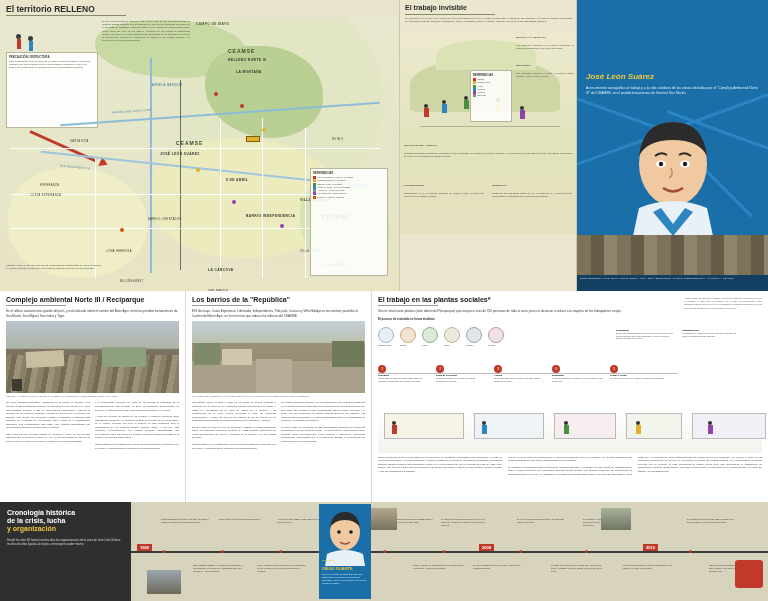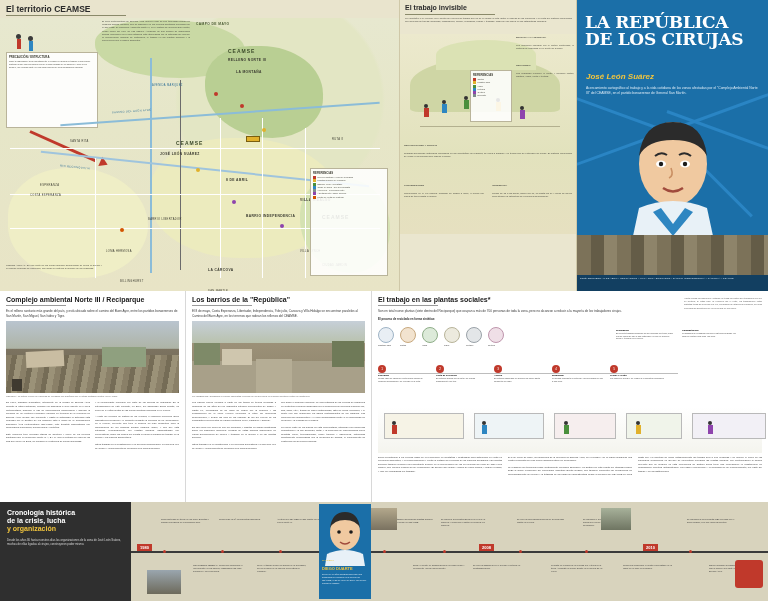--- a/index.html
+++ b/index.html
@@ -141,21 +141,21 @@
   .portrait-card .rl { position:absolute; left:3px; top:69px; width:46px; font-size:2.2px; color:#e6f0f7; line-height:1.4;}
 </style>
 </head>
 <body>
 
 <div class="page">
 
   <div class="top-band">
 
     <div class="panel-a">
-      <div class="ttl">El territorio CEAMSE</div>
+      <div class="ttl">El territorio RELLENO</div>
       <div class="ttlrule"></div>
 
       <div class="mapbase">
 
         <div class="greenblob" style="left:95px;top:2px;width:150px;height:58px;"></div>
         <div class="greenblob" style="left:205px;top:28px;width:118px;height:92px;background:#b9cf93;"></div>
         <div class="yellowblob" style="left:150px;top:120px;width:190px;height:120px;"></div>
         <div class="greenblob" style="left:300px;top:160px;width:90px;height:95px;background:#d5e2b2;"></div>
         <div class="yellowblob" style="left:8px;top:150px;width:140px;height:110px;background:#efeec6;"></div>
 
@@ -302,24 +302,20 @@
 
     <div class="panel-c">
 
       <div class="sunray" style="left:90px;top:110px;width:120px;height:3px;transform:rotate(20deg);transform-origin:left center;"></div>
       <div class="sunray" style="left:90px;top:130px;width:120px;height:3px;transform:rotate(45deg);transform-origin:left center;"></div>
       <div class="sunray" style="left:90px;top:150px;width:120px;height:3px;transform:rotate(70deg);transform-origin:left center;"></div>
       <div class="sunray" style="left:90px;top:130px;width:120px;height:3px;transform:rotate(-20deg);transform-origin:left center;"></div>
       <div class="sunray" style="left:90px;top:130px;width:120px;height:3px;transform:rotate(200deg);transform-origin:left center;"></div>
       <div class="sunray" style="left:90px;top:130px;width:120px;height:3px;transform:rotate(160deg);transform-origin:left center;"></div>
 
-      <div class="cover-title">
-        <span>LA REPÚBLICA</span><br>
-        <span>DE LOS CIRUJAS</span>
-      </div>
       <div class="cover-sub">José León Suárez</div>
       <div class="cover-desc">Acercamiento cartográfico al trabajo y a la vida cotidiana de las zonas afectadas por el "Complejo Ambiental Norte III" del CEAMSE, en el partido bonaerense de General San Martín.</div>
 
       <div class="face-wrap">
         <svg viewBox="0 0 104 132" width="104" height="132" aria-hidden="true">
           <ellipse cx="52" cy="60" rx="34" ry="42" fill="#f0c9a0"></ellipse>
           <path d="M18 52 q4 -34 34 -34 q30 0 34 34 q-8 -16 -34 -16 q-26 0 -34 16 z" fill="#2b2b2b"></path>
           <ellipse cx="40" cy="60" rx="5" ry="3.5" fill="#fff"></ellipse>
           <ellipse cx="64" cy="60" rx="5" ry="3.5" fill="#fff"></ellipse>
           <circle cx="40" cy="60" r="2.2" fill="#1b1b1b"></circle>

